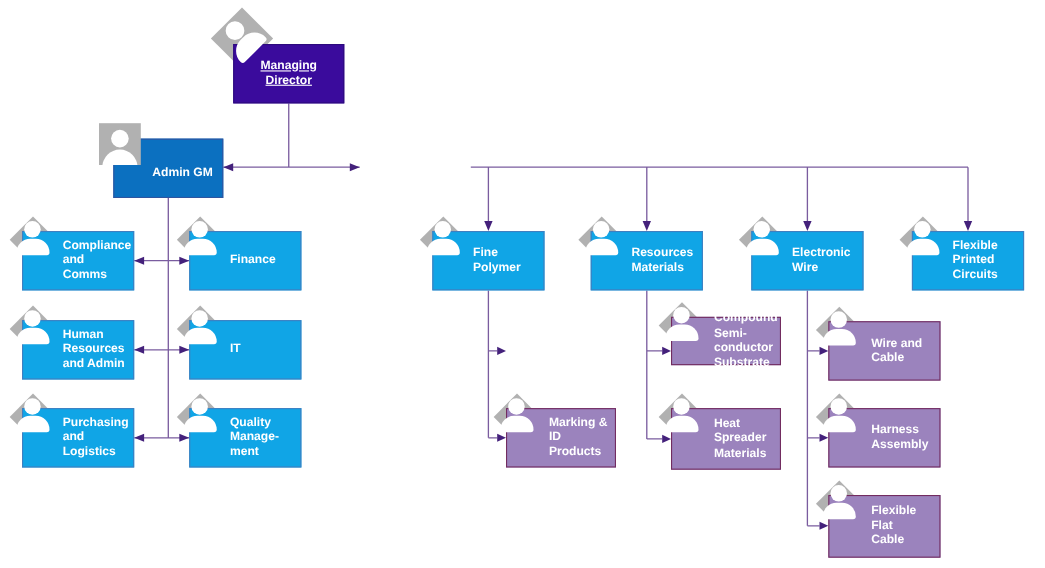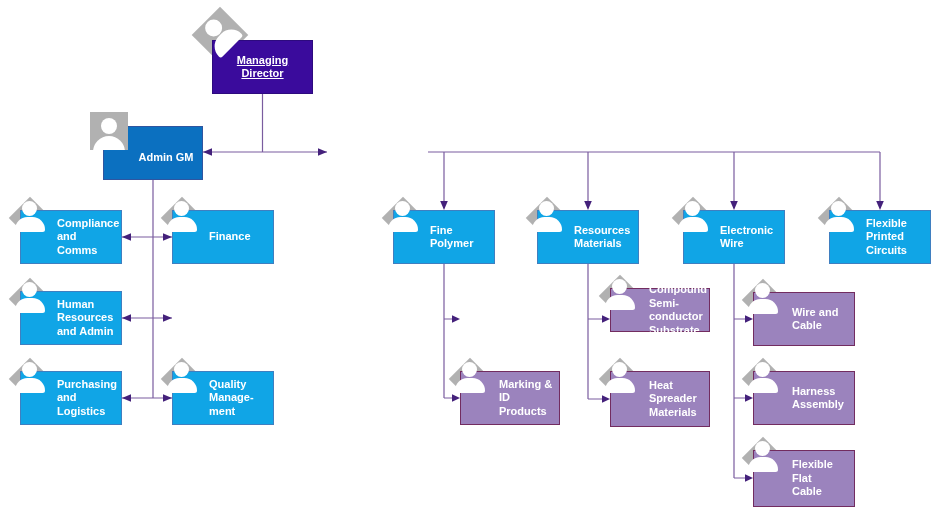--- a/index.html
+++ b/index.html
@@ -134,20 +134,30 @@
 Resources
 and Admin</span>
     </div>
     <div class="icon icon-d">
       <span class="frame"></span>
       <span class="head"></span>
       <span class="torso"></span>
     </div>
   </div>
 
+  <div class="node dept" style="left:172px;top:291px">
+    <div class="box">
+      <span class="lbl">IT</span>
+    </div>
+    <div class="icon icon-d">
+      <span class="frame"></span>
+      <span class="head"></span>
+      <span class="torso"></span>
+    </div>
+  </div>
 
   <div class="node dept" style="left:20px;top:371px">
     <div class="box">
       <span class="lbl">Purchasing
 and
 Logistics</span>
     </div>
     <div class="icon icon-d">
       <span class="frame"></span>
       <span class="head"></span>

